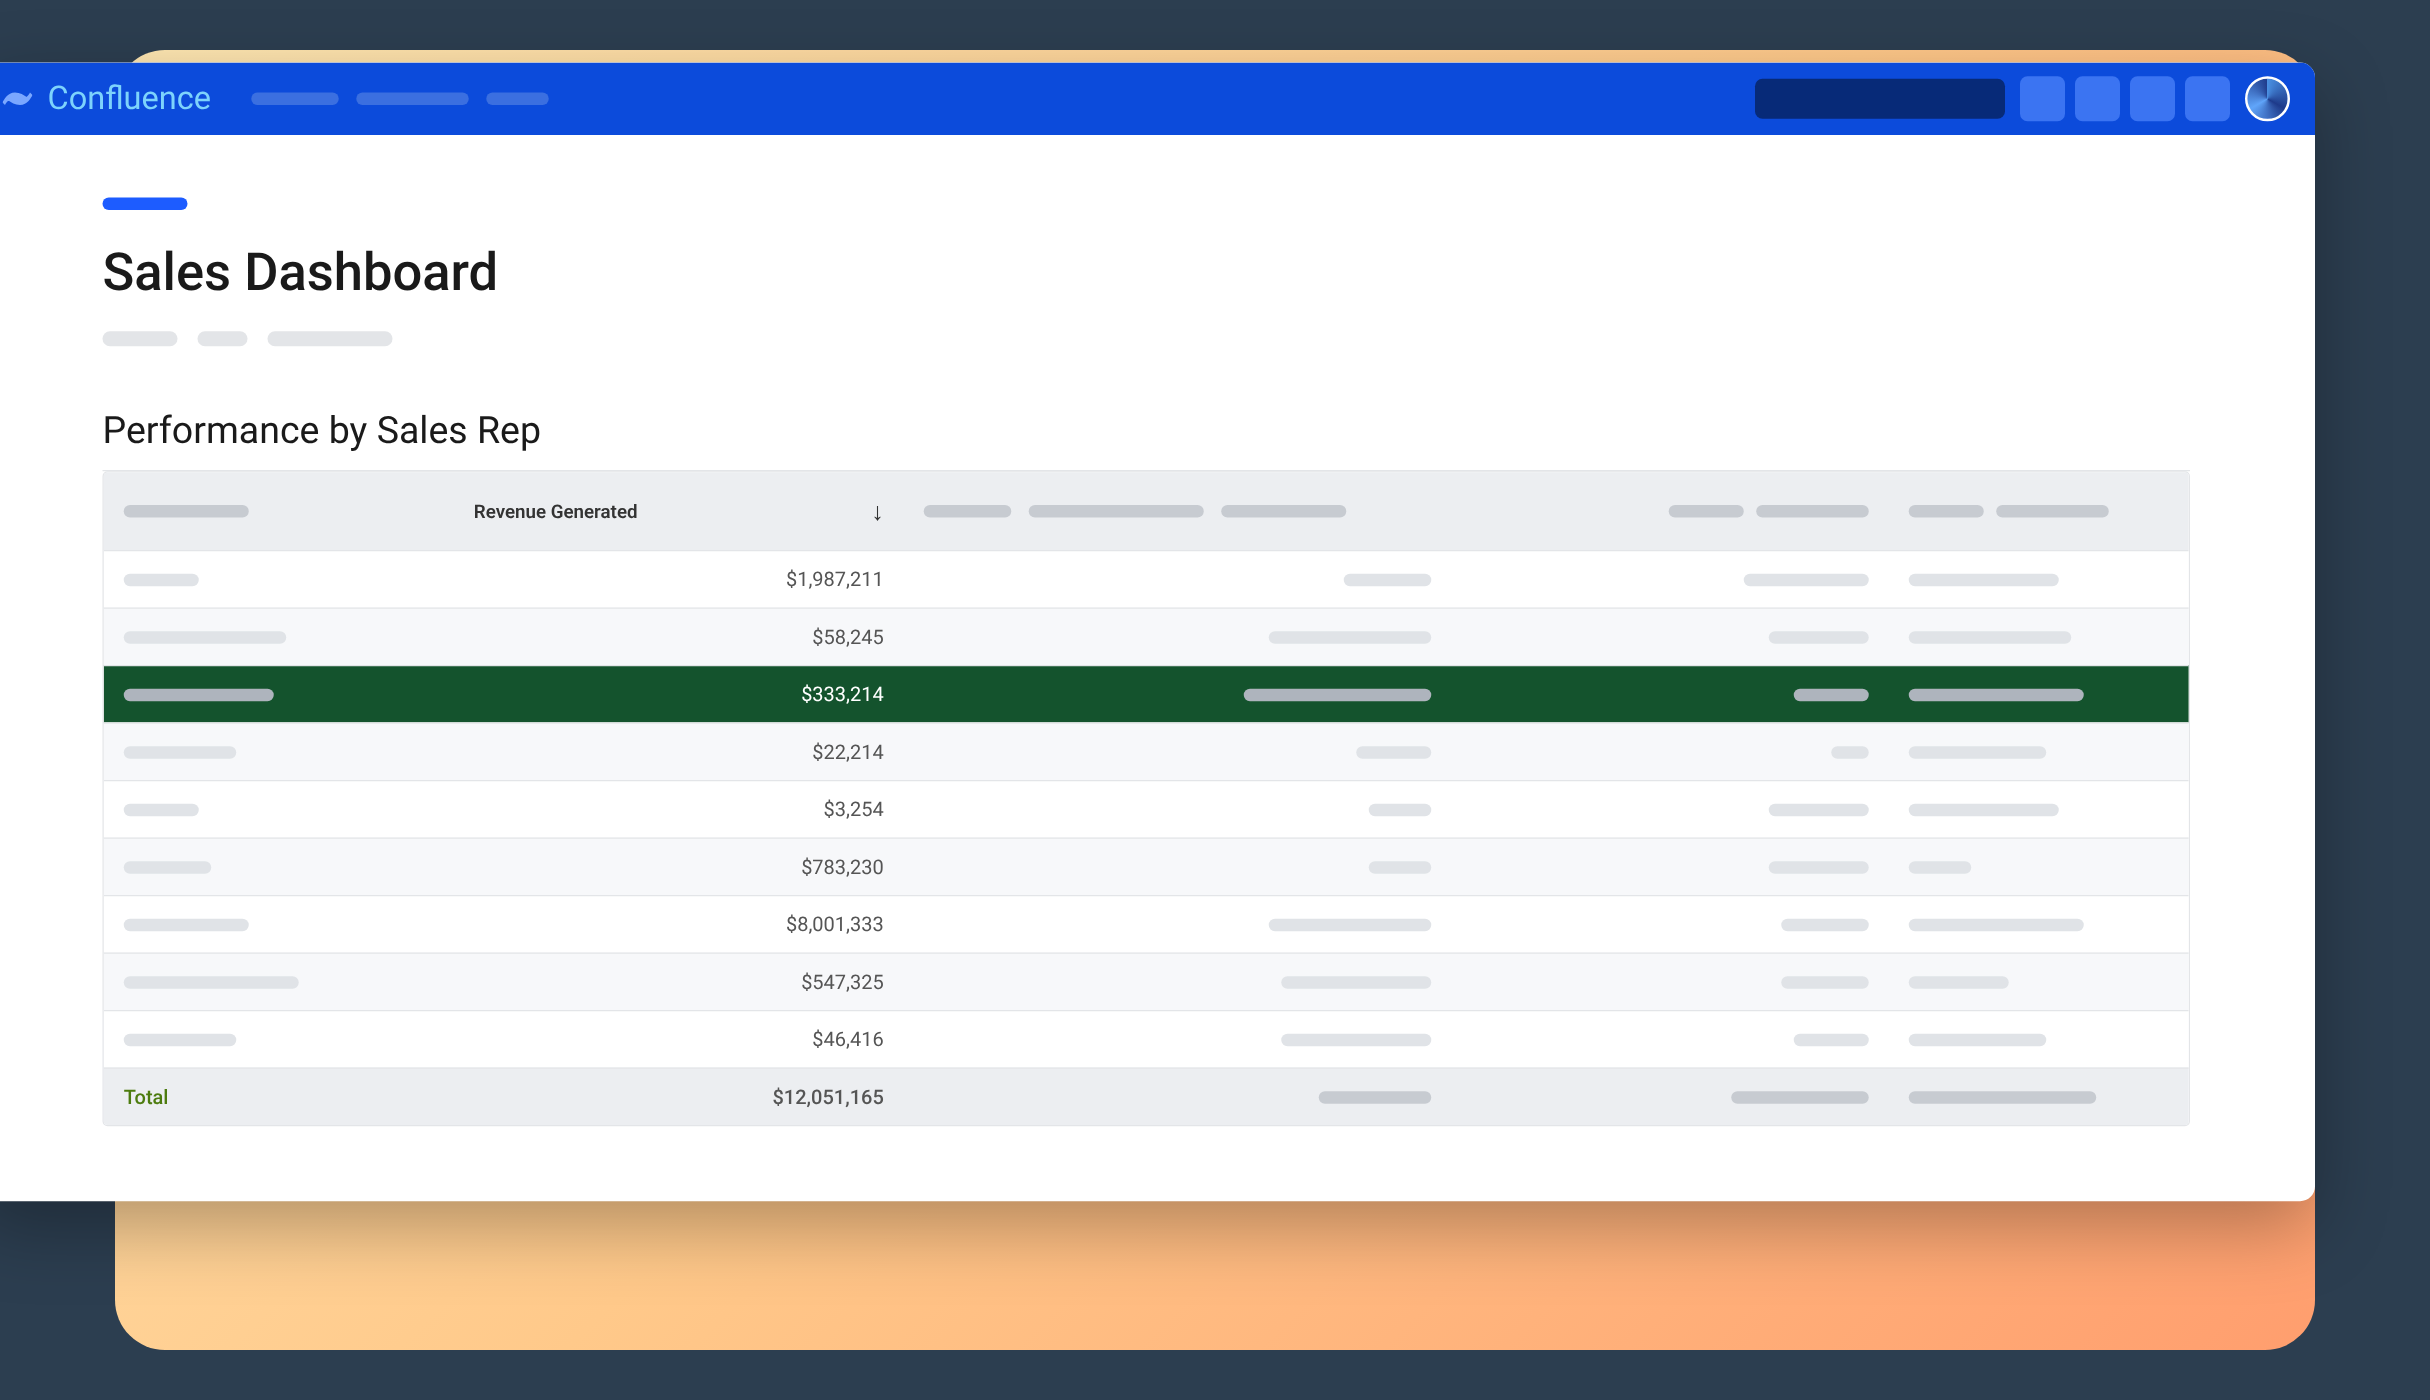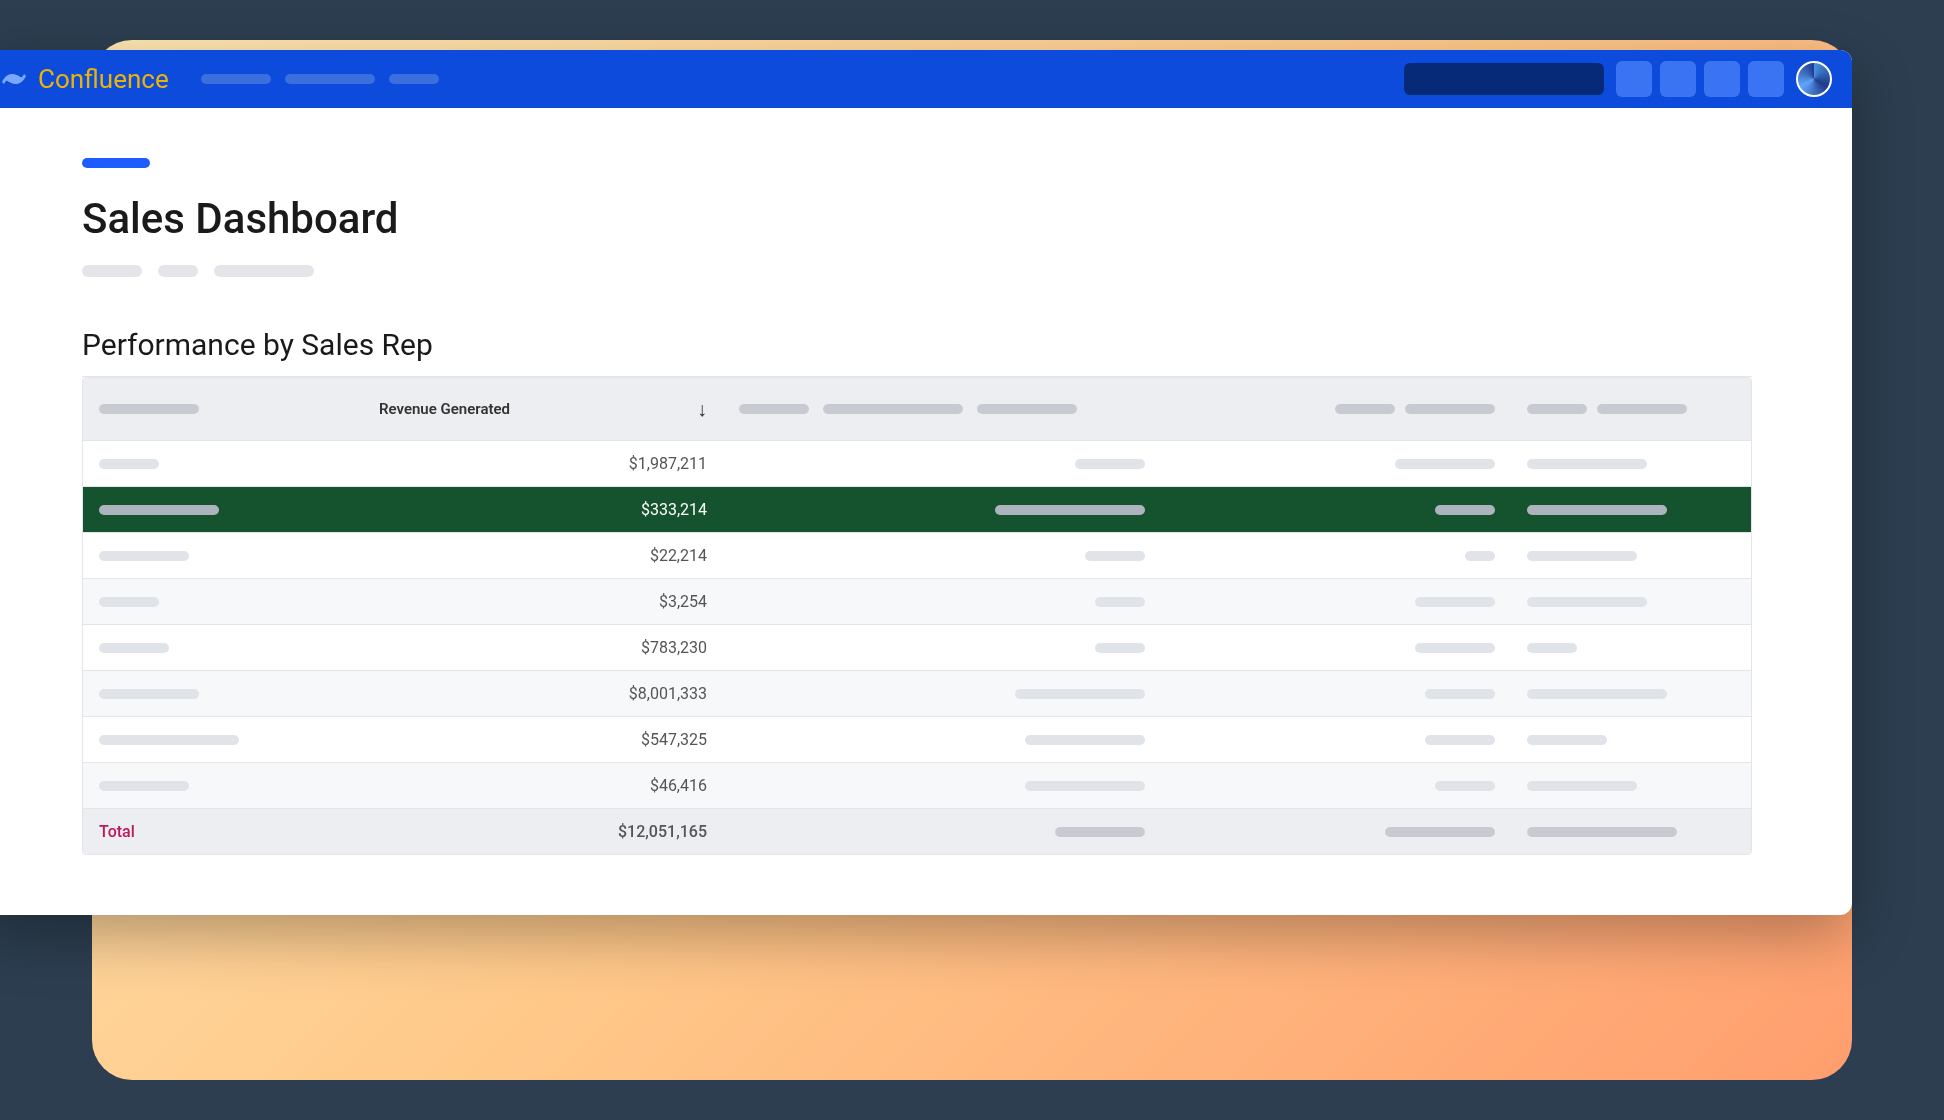--- a/index.html
+++ b/index.html
@@ -42,21 +42,21 @@
   display: flex;
   align-items: center;
   gap: 12px;
 }
 .logo-icon {
   width: 24px;
   height: 24px;
   color: #7aa7ff;
 }
 .app-name {
-  color: #eab308;
+  color: #7dd3fc;
   font-size: 26px;
   font-weight: 400;
 }
 .nav-placeholder {
   display: flex;
   gap: 14px;
   margin-left: 20px;
 }
 .nav-pill {
   height: 10px;
@@ -178,21 +178,21 @@
 }
 .row.highlighted .cell { color: #fff; }
 .cell-right { justify-content: flex-end; text-align: right; }
 .cell-placeholder {
   height: 10px;
   border-radius: 5px;
   background: #e0e3e7;
 }
 .row.highlighted .cell-placeholder { background: #aeb4bd; }
 .row.total .cell-placeholder { background: #c7cbd1; }
-.total-label { color: #be185d; font-size: 16px; }
+.total-label { color: #4d7c0f; font-size: 16px; }
 </style>
 </head>
 <body>
 
 <div class="backdrop">
   <div class="window">
 
     <div class="titlebar">
       <div class="titlebar-left">
         <span class="logo-icon">
@@ -263,20 +263,35 @@
               <div class="cell cell-right">
                 <div class="cell-placeholder" style="width: 70px;"></div>
               </div>
               <div class="cell cell-right">
                 <div class="cell-placeholder" style="width: 100px;"></div>
               </div>
               <div class="cell">
                 <div class="cell-placeholder" style="width: 120px;"></div>
               </div>
             </div>
+            <div class="row">
+              <div class="cell">
+                <div class="cell-placeholder" style="width: 130px;"></div>
+              </div>
+              <div class="cell cell-right">$58,245</div>
+              <div class="cell cell-right">
+                <div class="cell-placeholder" style="width: 130px;"></div>
+              </div>
+              <div class="cell cell-right">
+                <div class="cell-placeholder" style="width: 80px;"></div>
+              </div>
+              <div class="cell">
+                <div class="cell-placeholder" style="width: 130px;"></div>
+              </div>
+            </div>
             <div class="row highlighted">
               <div class="cell">
                 <div class="cell-placeholder" style="width: 120px;"></div>
               </div>
               <div class="cell cell-right">$333,214</div>
               <div class="cell cell-right">
                 <div class="cell-placeholder" style="width: 150px;"></div>
               </div>
               <div class="cell cell-right">
                 <div class="cell-placeholder" style="width: 60px;"></div>

